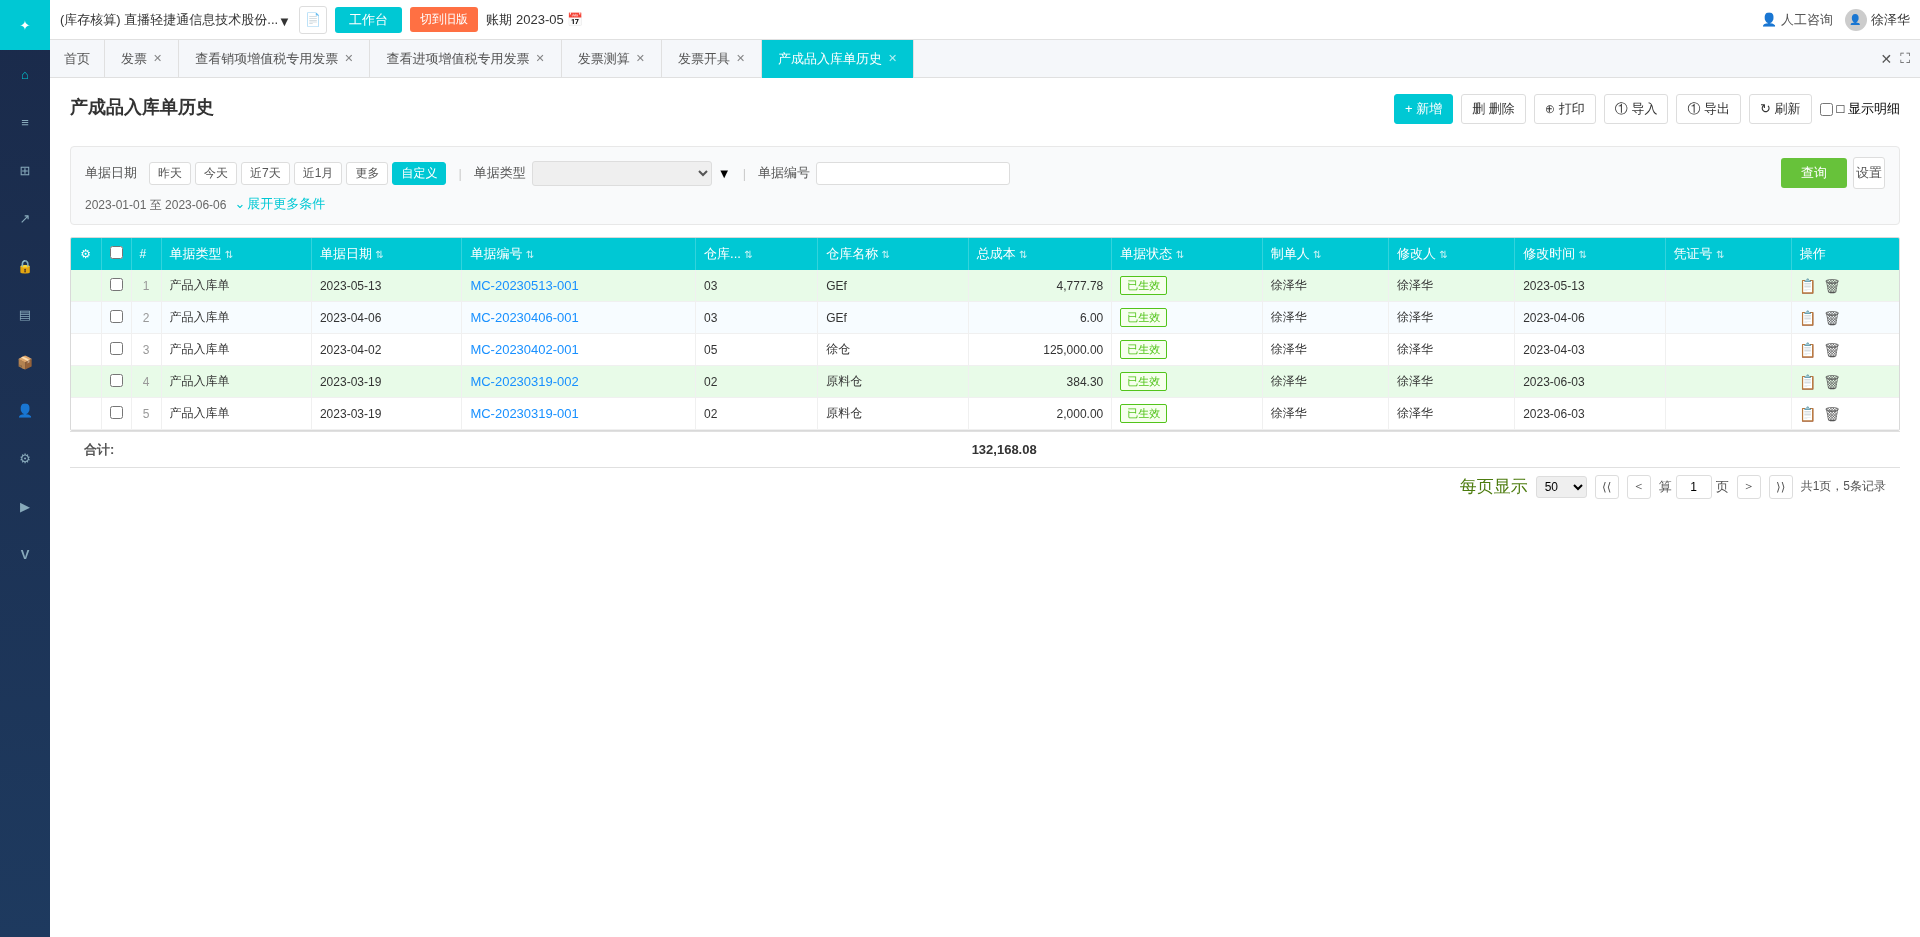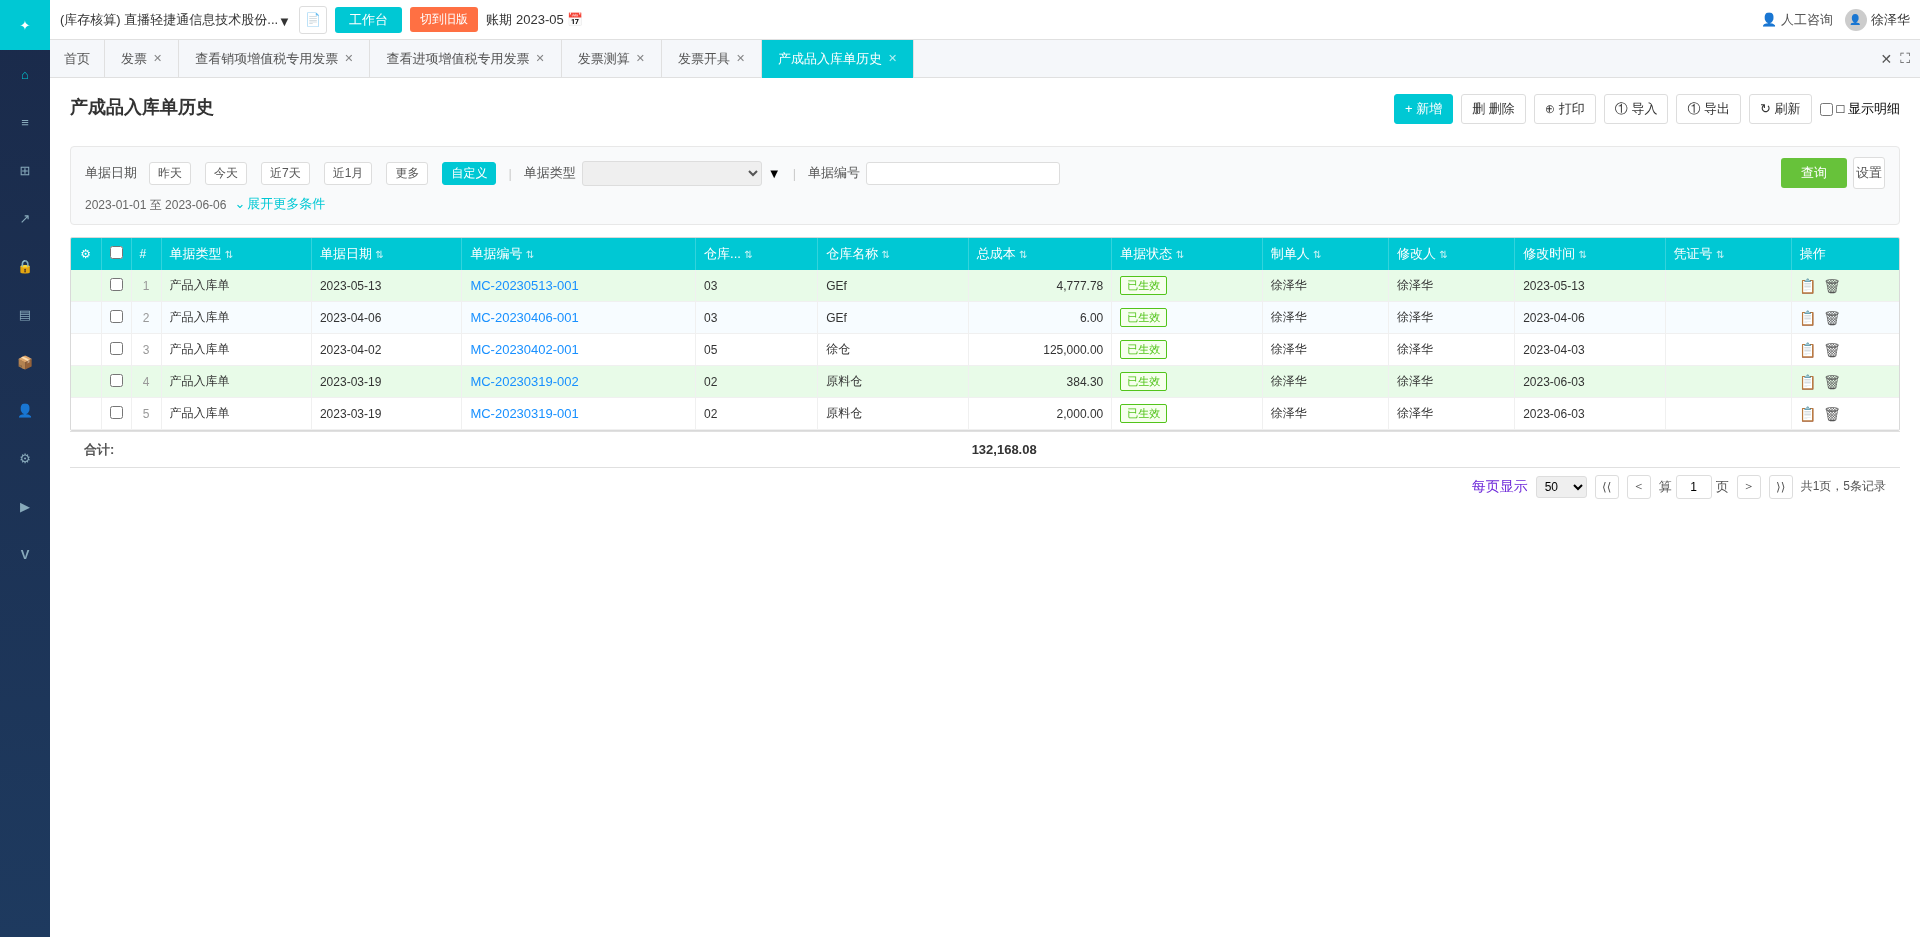--- a/index.html
+++ b/index.html
@@ -41,21 +41,21 @@
 
     
     .toolbar { display: flex; align-items: center; justify-content: flex-end; gap: 8px; margin-bottom: 10px; }
     .toolbar-btn { display: flex; align-items: center; gap: 3px; padding: 5px 10px; border: 1px solid #ddd; border-radius: 3px; background: #fff; cursor: pointer; color: #333; font-size: 13px; }
     .toolbar-btn.primary { background: #00c8d4; color: white; border-color: #00c8d4; }
 
     
     .filter-area { background: #f9fafb; border: 1px solid #e8e8e8; border-radius: 4px; padding: 10px 14px; margin-bottom: 12px; }
     .filter-row { display: flex; align-items: center; gap: 12px; flex-wrap: wrap; }
     .filter-label { color: #555; font-size: 13px; white-space: nowrap; }
-    .filter-quick-btns { display: flex; gap: 14px; }
+    .filter-quick-btns { display: flex; gap: 4px; }
     .filter-quick-btn { padding: 2px 8px; border: 1px solid #ddd; border-radius: 3px; background: #fff; cursor: pointer; font-size: 12px; color: #555; }
     .filter-quick-btn.custom { background: #00c8d4; color: white; border-color: #00c8d4; }
     .filter-date-range { font-size: 12px; color: #666; margin-top: 4px; }
     .filter-divider { color: #ccc; }
     .filter-select-wrap { display: flex; align-items: center; gap: 6px; }
     .filter-select { border: 1px solid #ddd; border-radius: 3px; padding: 3px 8px; color: #555; font-size: 13px; min-width: 180px; }
     .filter-input { border: 1px solid #ddd; border-radius: 3px; padding: 3px 8px; color: #555; font-size: 13px; min-width: 180px; }
     .filter-expand { color: #00c8d4; font-size: 12px; cursor: pointer; display: flex; align-items: center; gap: 2px; }
 
     
@@ -78,21 +78,21 @@
     .action-icons { display: flex; gap: 6px; align-items: center; }
     .action-icon { cursor: pointer; color: #555; font-size: 14px; }
 
     
     .footer { height: 36px; background: #fff; border-top: 1px solid #e0e0e0; display: flex; align-items: center; padding: 0 14px; font-weight: bold; }
     .footer-total-label { color: #555; font-size: 13px; margin-right: 8px; }
     .footer-total-value { color: #333; font-size: 13px; flex: 1; text-align: center; }
 
     
     .pagination-bar { height: 38px; background: #fff; border-top: 1px solid #e0e0e0; display: flex; align-items: center; justify-content: flex-end; padding: 0 14px; gap: 8px; }
-    .pagination-label { color: #6d28d9; font-size: 14px; }
+    .pagination-label { color: #4d7c0f; font-size: 17px; }
     .pagination-select { border: 1px solid #ddd; border-radius: 3px; padding: 2px 4px; font-size: 12px; }
     .pagination-btn { width: 24px; height: 24px; border: 1px solid #ddd; border-radius: 3px; background: #fff; display: flex; align-items: center; justify-content: center; cursor: pointer; color: #555; font-size: 12px; }
     .pagination-text { font-size: 12px; color: #555; display: flex; align-items: center; gap: 4px; }
     .pagination-input { width: 36px; height: 24px; border: 1px solid #ddd; border-radius: 3px; text-align: center; font-size: 12px; }
     .pagination-info { font-size: 12px; color: #555; }
     .checkbox-col { width: 30px; text-align: center; }
     .row-num { color: #999; text-align: center; }
 
     .sort-icon { font-size: 10px; opacity: 0.8; }
     .col-settings { width: 30px; text-align: center; }

